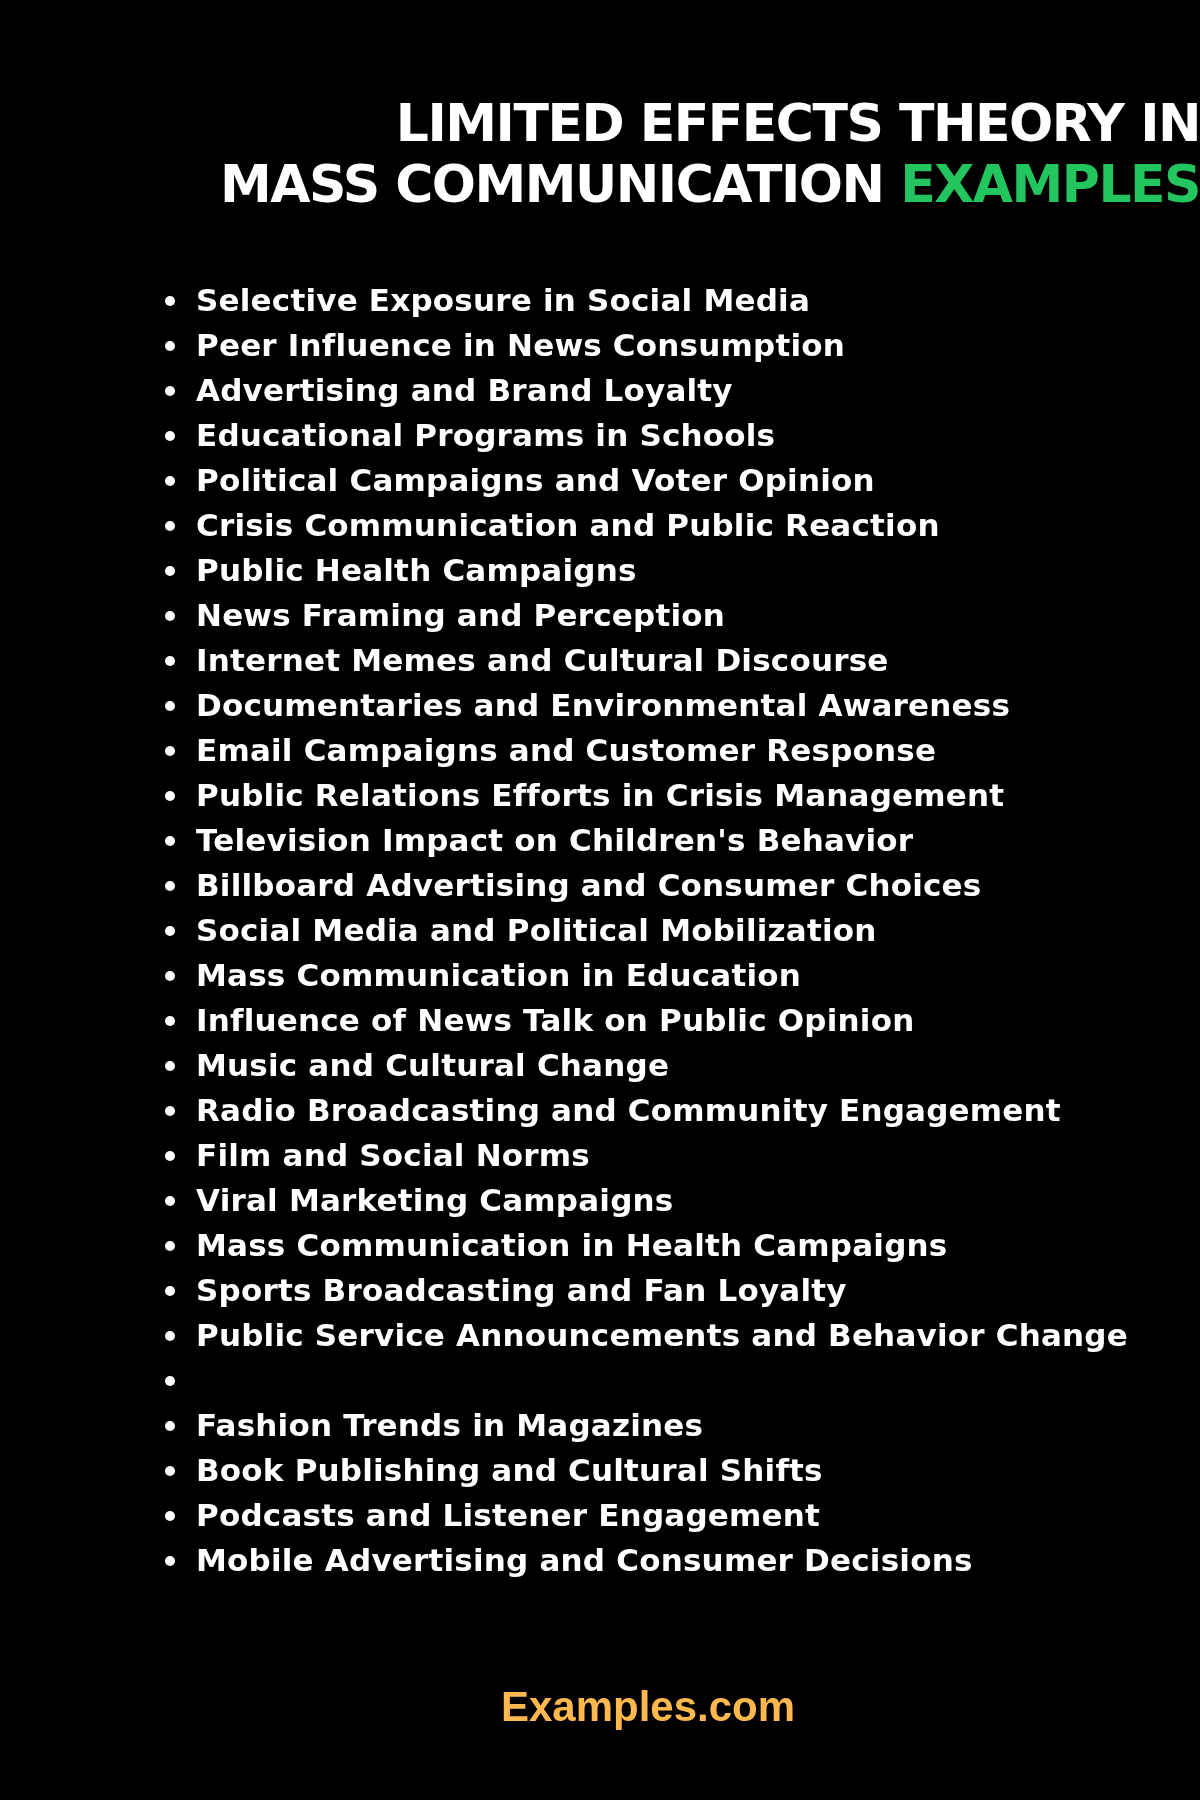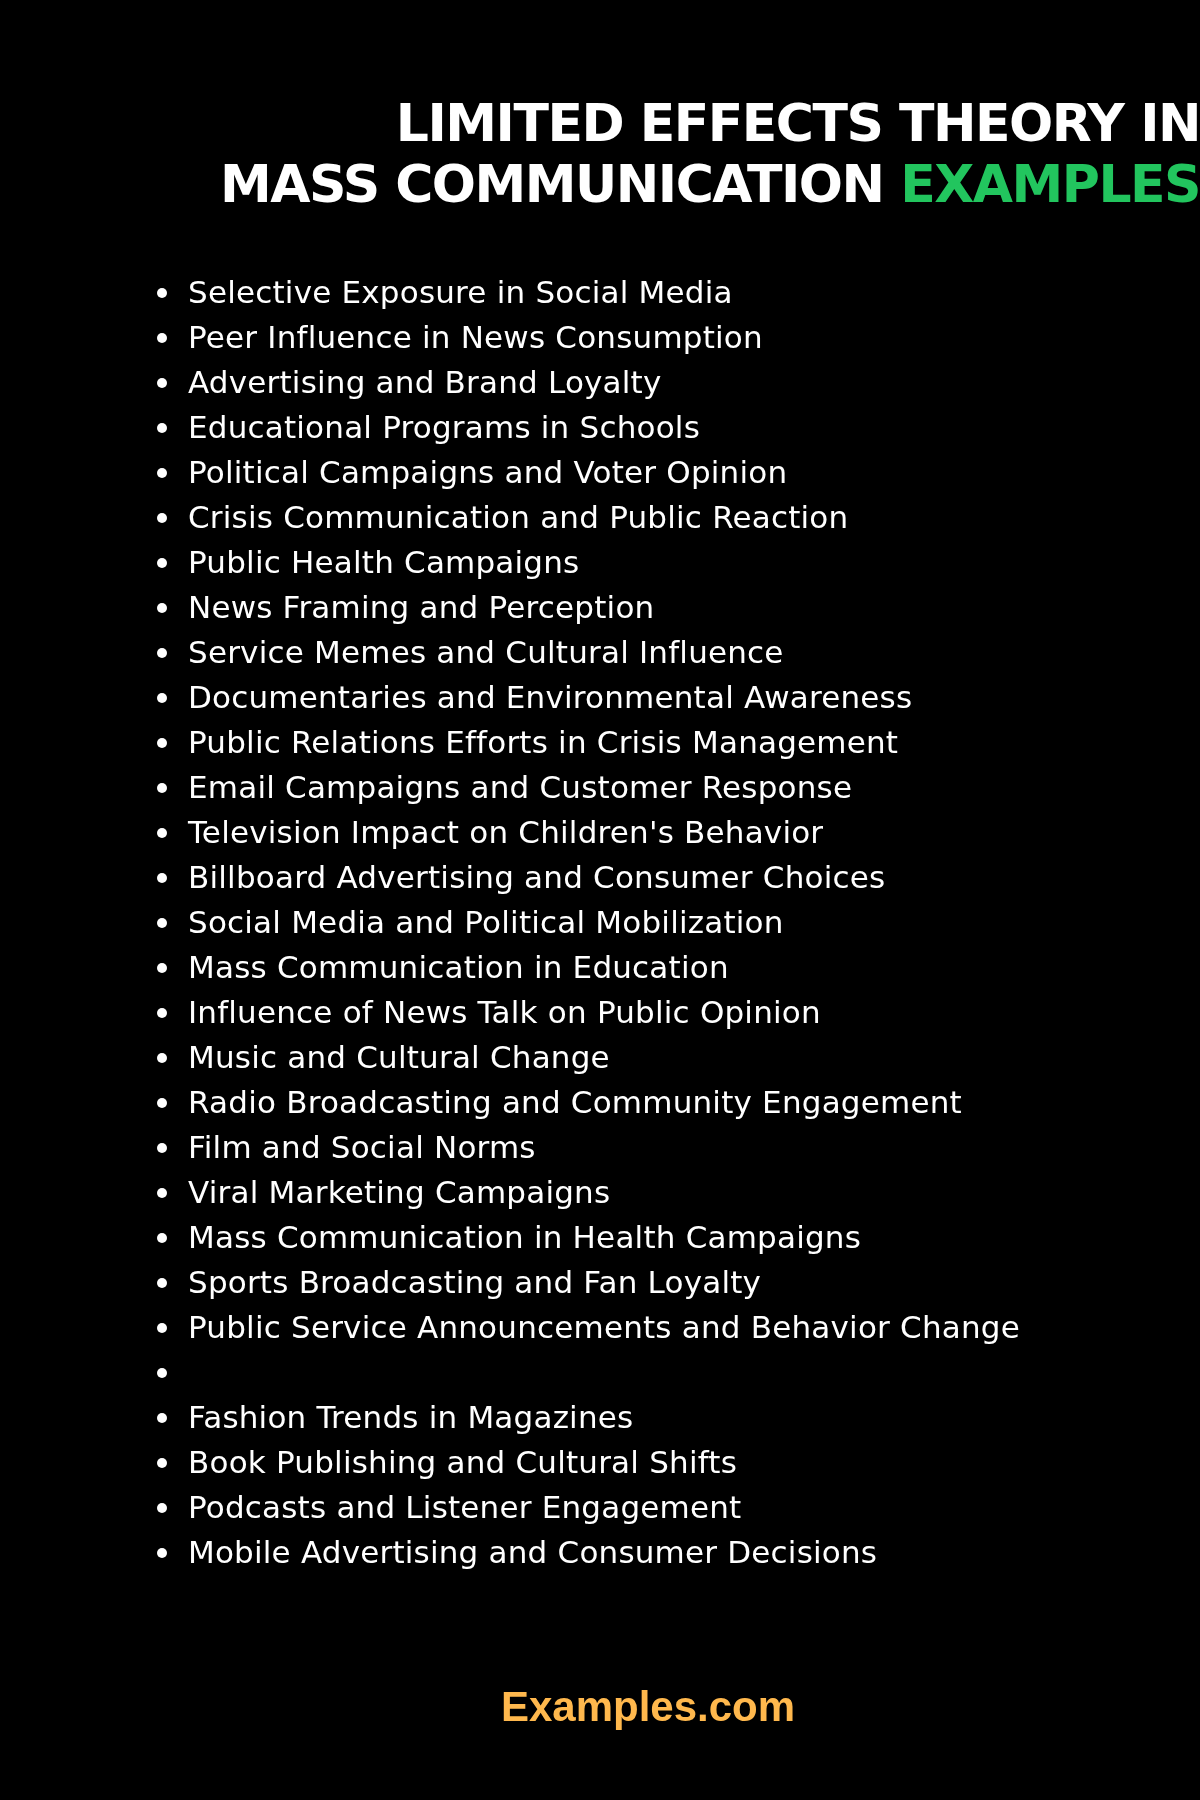--- a/index.html
+++ b/index.html
@@ -1,19 +1,19 @@
 <!DOCTYPE html>
 <html><head>
 <meta charset="utf-8">
 <style>
   html, body { margin:0; padding:0; background:#000; }
   body { width:1200px; height:1800px; position:relative; overflow:hidden; font-family:"Liberation Sans", sans-serif; color:#fff; }
   .title { position:absolute; top:58px; left:0; width:1200px; text-align:right; font-family:"DejaVu Sans", sans-serif; font-weight:bold; font-size:52px; line-height:61px; letter-spacing:-1.5px; color:#fff; }
   .title .accent { color:#22c55e; }
-  .list { position:absolute; top:270px; left:150px; margin:0; padding:0; list-style:none; }
+  .list { position:absolute; top:270px; left:150px; margin:8px; padding:0; list-style:none;font-weight:bold; }
   .list li { position:relative; padding-left:38px; height:45px; line-height:45px; font-family:"DejaVu Sans", sans-serif; font-size:31px; letter-spacing:0.2px; white-space:nowrap; }
   .list li .bullet { position:absolute; left:7px; top:18px; width:10px; height:10px; border-radius:50%; background:#fff; }
   .footer { position:absolute; top:1683px; left:0; width:1200px; text-align:center; font-family:"Liberation Sans", sans-serif; font-weight:bold; font-size:42px; color:#ffb84d;padding-left:48px; }
 </style>
 </head>
 <body>
 
 <h1 class="title">
   <span>LIMITED EFFECTS THEORY IN</span><br>
   <span>MASS COMMUNICATION</span>
@@ -22,24 +22,24 @@
 
 <ul class="list" id="examples-list">
     <li><span class="bullet"></span><span>Selective Exposure in Social Media</span></li>
     <li><span class="bullet"></span><span>Peer Influence in News Consumption</span></li>
     <li><span class="bullet"></span><span>Advertising and Brand Loyalty</span></li>
     <li><span class="bullet"></span><span>Educational Programs in Schools</span></li>
     <li><span class="bullet"></span><span>Political Campaigns and Voter Opinion</span></li>
     <li><span class="bullet"></span><span>Crisis Communication and Public Reaction</span></li>
     <li><span class="bullet"></span><span>Public Health Campaigns</span></li>
     <li><span class="bullet"></span><span>News Framing and Perception</span></li>
-    <li><span class="bullet"></span><span>Service Memes and Cultural Influence</span></li>
+    <li><span class="bullet"></span><span>Internet Memes and Cultural Discourse</span></li>
     <li><span class="bullet"></span><span>Documentaries and Environmental Awareness</span></li>
+    <li><span class="bullet"></span><span>Email Campaigns and Customer Response</span></li>
     <li><span class="bullet"></span><span>Public Relations Efforts in Crisis Management</span></li>
-    <li><span class="bullet"></span><span>Email Campaigns and Customer Response</span></li>
     <li><span class="bullet"></span><span>Television Impact on Children's Behavior</span></li>
     <li><span class="bullet"></span><span>Billboard Advertising and Consumer Choices</span></li>
     <li><span class="bullet"></span><span>Social Media and Political Mobilization</span></li>
     <li><span class="bullet"></span><span>Mass Communication in Education</span></li>
     <li><span class="bullet"></span><span>Influence of News Talk on Public Opinion</span></li>
     <li><span class="bullet"></span><span>Music and Cultural Change</span></li>
     <li><span class="bullet"></span><span>Radio Broadcasting and Community Engagement</span></li>
     <li><span class="bullet"></span><span>Film and Social Norms</span></li>
     <li><span class="bullet"></span><span>Viral Marketing Campaigns</span></li>
     <li><span class="bullet"></span><span>Mass Communication in Health Campaigns</span></li>

